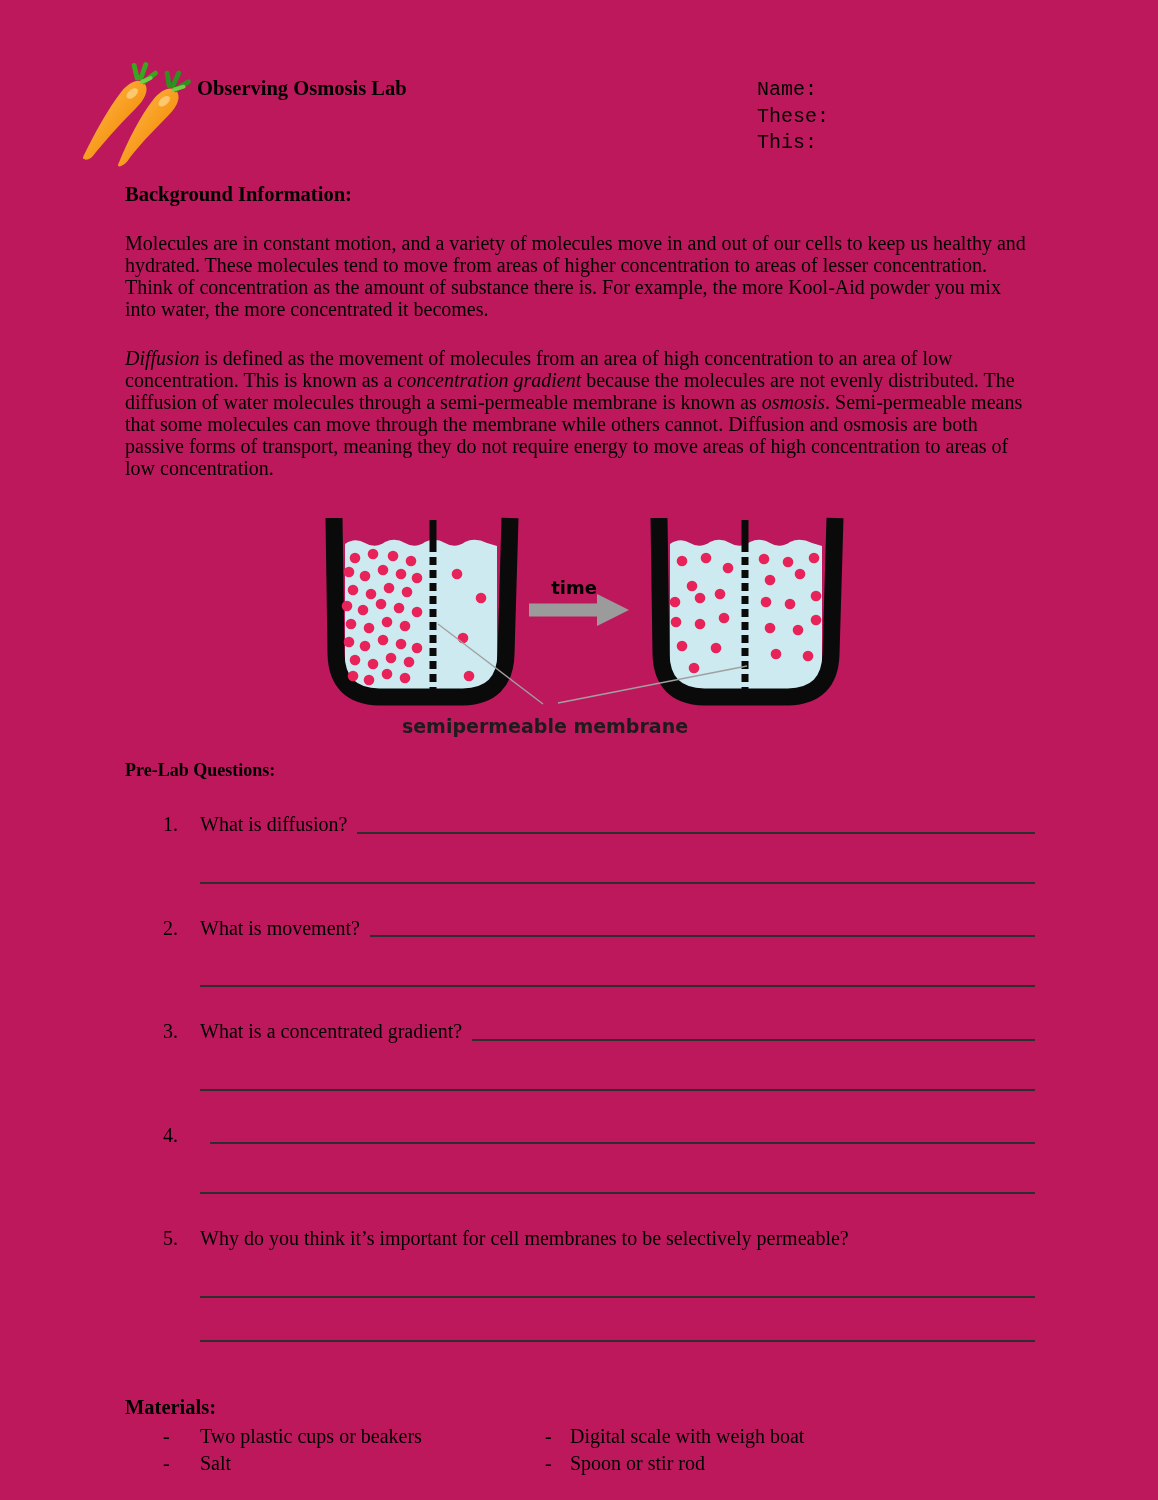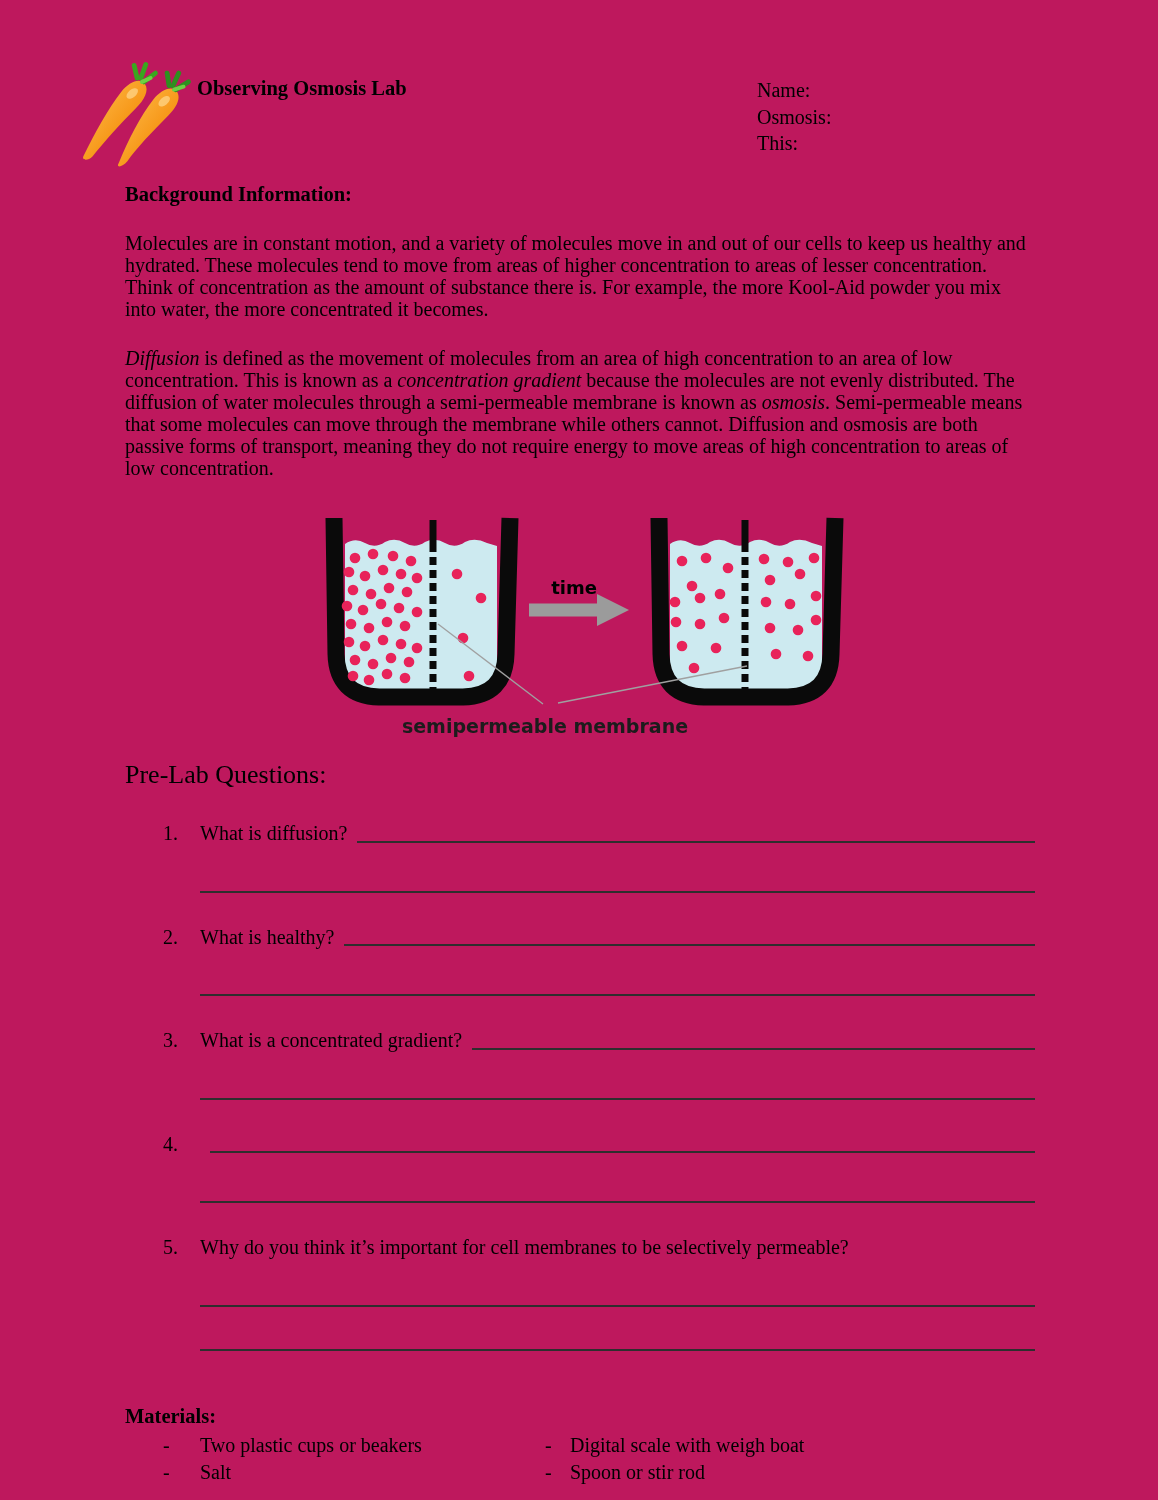--- a/index.html
+++ b/index.html
@@ -9,32 +9,32 @@
     background:#be185d;
     font-family:"Liberation Serif", serif;
     color:#000;
     font-size:20px;
     overflow:hidden;
   }
   
   .carrot-img{position:absolute;left:76px;top:50px;width:126px;height:118px;}
   .doc-title{position:absolute;left:197px;top:77px;font-weight:bold;font-size:20.5px;}
   .fill-fields{position:absolute;left:757px;top:77px;line-height:26.5px;}
-  .fill-fields div{white-space:nowrap;}
+  .fill-fields div{white-space:nowrap;font-family:Liberation Mono, monospace;}
   
   .content{position:absolute;left:125px;top:183px;width:910px;}
   .section-heading{font-weight:bold;font-size:20.5px;margin:0 0 26px 0;}
   .para{margin:0 0 27px 0;line-height:22px;}
   .para i{font-style:italic;}
   
   .diagram-wrap{text-align:left;margin:0 0 14px 0;}
   .diagram-wrap svg{display:block;margin:0 auto;}
   .svg-label{font-family:"DejaVu Sans", sans-serif;font-weight:bold;}
   
-  .prelab-heading{font-weight:normal;font-size:26px;margin:0 0 30px 0;}
+  .prelab-heading{font-weight:bold;font-size:18px;margin:0 0 30px 0;}
   .q-block{margin:0 0 31px 0;}
   .q-row{display:flex;align-items:flex-end;padding-left:38px;line-height:26.6px;}
   .q-num{width:37px;flex-shrink:0;}
   .q-text{white-space:nowrap;}
   .q-line{flex:1;border-bottom:2px solid #2e2e2e;margin:0 0 4px 10px;}
   .a-line{border-bottom:2px solid #2e2e2e;margin:44px 0 0 75px;height:0;}
   .a-line + .a-line{margin-top:42px;}
   
   .materials-heading{font-weight:bold;font-size:20.5px;margin:54px 0 4px 0;}
   .mat-row{display:flex;padding-left:38px;line-height:27.5px;}
@@ -79,21 +79,21 @@
         <path d="M 101 40 l 10 -3" stroke="#6ed143" stroke-width="4" stroke-linecap="round"></path>
         <ellipse cx="91" cy="52" rx="7" ry="4" fill="#ffd98f" opacity="0.7" transform="rotate(-40 91 52)"></ellipse>
       </g>
     </svg>
   </div>
 
   <div class="doc-title">Observing Osmosis Lab</div>
 
   <div class="fill-fields">
     <div>Name:</div>
-    <div>Osmosis:</div>
+    <div>These:</div>
     <div>This:</div>
   </div>
 
   <div class="content">
 
     <div class="section-heading">Background Information:</div>
 
     <div class="para">Molecules are in constant motion, and a variety of molecules move in and out of our cells to keep us healthy and hydrated. These molecules tend to move from areas of higher concentration to areas of lesser concentration. Think of concentration as the amount of substance there is. For example, the more Kool-Aid powder you mix into water, the more concentrated it becomes.</div>
 
     <div class="para"><i>Diffusion</i><span> is defined as the movement of molecules from an area of high concentration to an area of low concentration. This is known as a </span><i>concentration gradient</i><span> because the molecules are not evenly distributed. The diffusion of water molecules through a semi-permeable membrane is known as </span><i>osmosis</i><span>. Semi-permeable means that some molecules can move through the membrane while others cannot. Diffusion and osmosis are both passive forms of transport, meaning they do not require energy to move areas of high concentration to areas of low concentration.</span></div>
@@ -206,21 +206,21 @@
           <div class="q-row">
             <span class="q-num">1.</span>
             <span class="q-text">What is diffusion?</span>
             <div class="q-line"></div>
           </div>
           <div class="a-line"></div>
         </div>
         <div class="q-block">
           <div class="q-row">
             <span class="q-num">2.</span>
-            <span class="q-text">What is healthy?</span>
+            <span class="q-text">What is movement?</span>
             <div class="q-line"></div>
           </div>
           <div class="a-line"></div>
         </div>
         <div class="q-block">
           <div class="q-row">
             <span class="q-num">3.</span>
             <span class="q-text">What is a concentrated gradient?</span>
             <div class="q-line"></div>
           </div>

